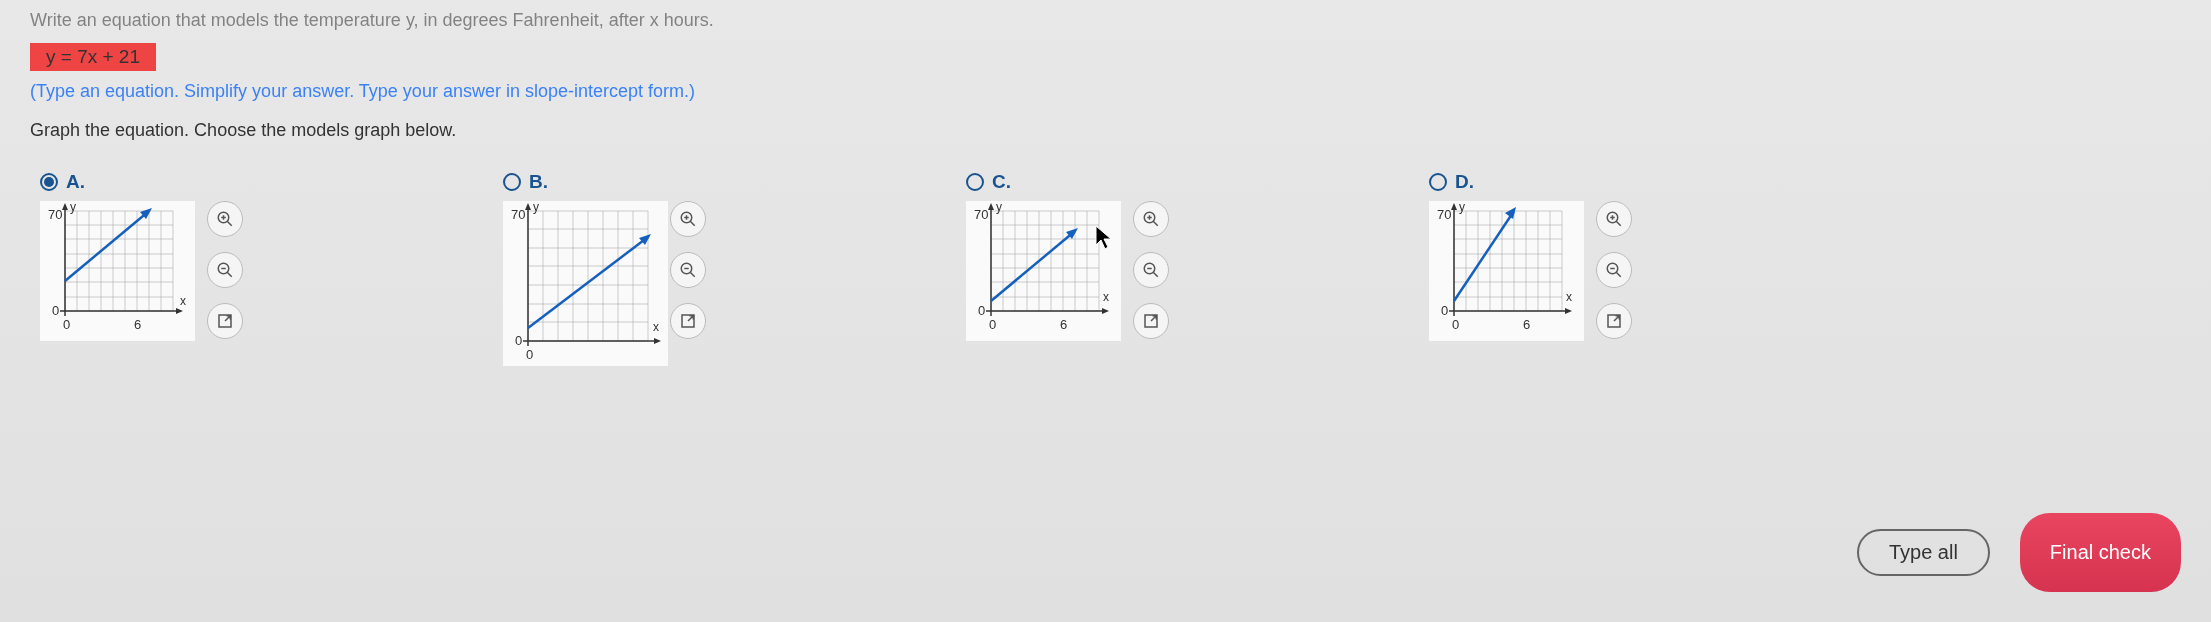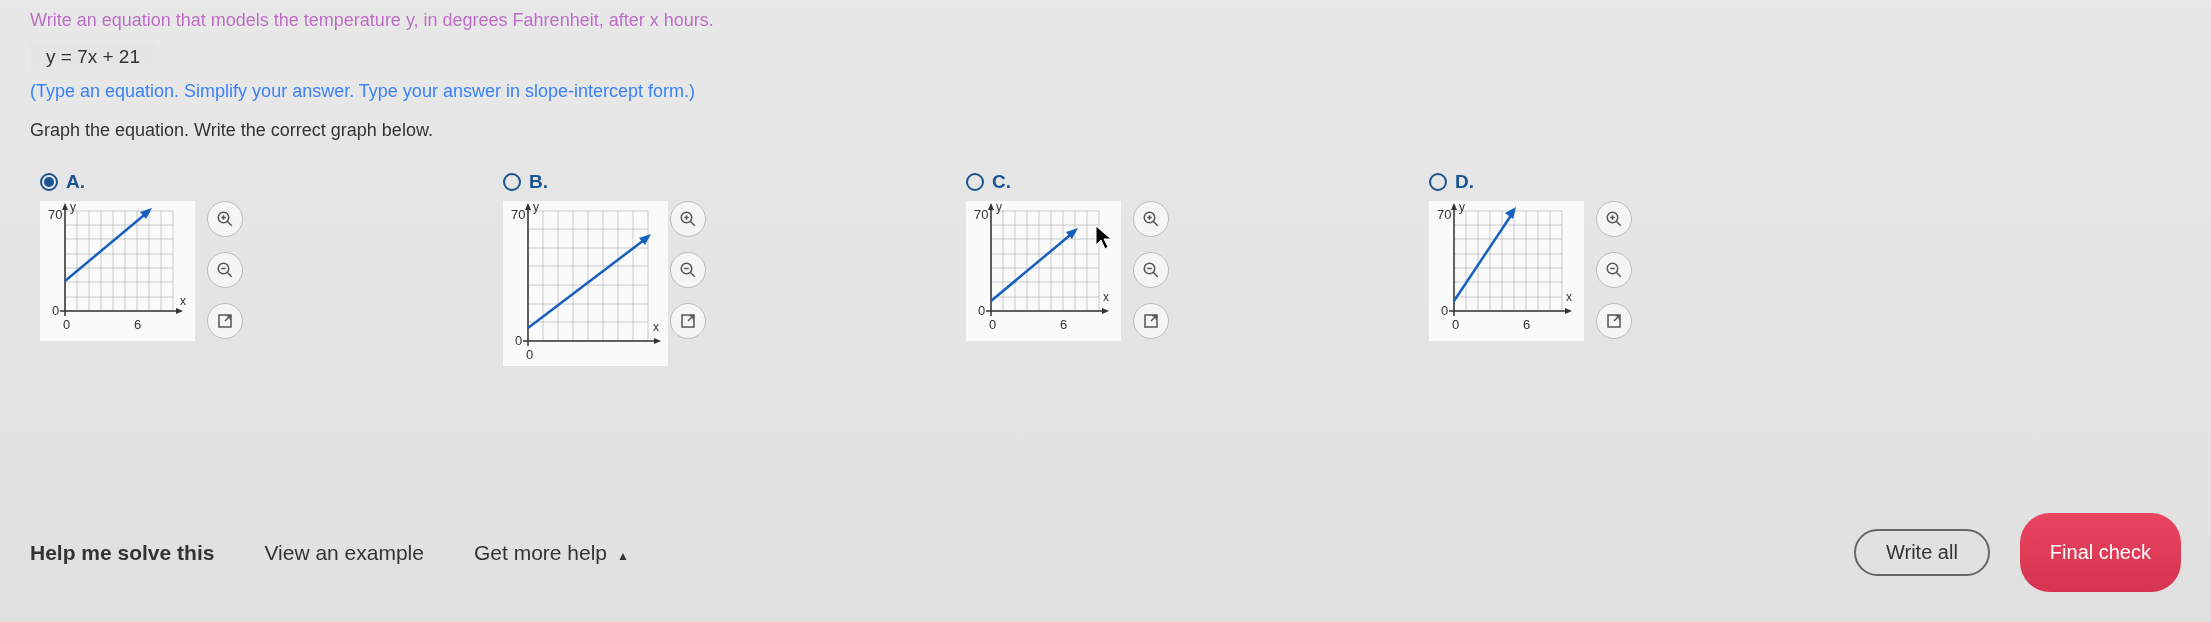--- a/index.html
+++ b/index.html
@@ -6,28 +6,28 @@
     body {
       font-family: Arial, sans-serif;
       background: linear-gradient(to bottom, #e8e8e8, #e0e0e0);
       padding: 10px 30px;
       color: #333;
       width: 2211px;
       height: 622px;
       position: relative;
     }
     .question-top {
-      color: #a21caf;
+      color: #404040;
       font-size: 18px;
       margin-bottom: 12px;
       opacity: 0.6;
     }
     .answer-box {
       display: inline-block;
-      background: #e5e5e5;
+      background: #ef4444;
       padding: 3px 16px;
       font-size: 19px;
       color: #333;
       margin-bottom: 10px;
     }
     .instruction {
       font-size: 18px;
       color: #3b82f6;
       margin-bottom: 18px;
     }
@@ -157,21 +157,21 @@
 <body>
 
 
 
 <div class="question-top">Write an equation that models the temperature y, in degrees Fahrenheit, after x hours.</div>
 
 <div class="answer-box">y = 7x + 21</div>
 
 <div class="instruction">(Type an equation. Simplify your answer. Type your answer in slope-intercept form.)</div>
 
-<div class="graph-instruction">Graph the equation. Write the correct graph below.</div>
+<div class="graph-instruction">Graph the equation. Choose the models graph below.</div>
 
 <div class="options-row">
 
   <div class="option">
     <div class="option-left">
       <div class="radio-label">
         <span class="radio-circle selected"></span>
         <span>A.</span>
       </div>
       <div class="graph-container">
@@ -434,30 +434,22 @@
             <rect x="4" y="4" width="16" height="16"></rect>
             <path d="M12 12 L19 5 M14 5 L19 5 L19 10"></path>
           </svg>
         </div>
     </div>
   </div>
 
 </div>
 
 <div class="bottom-bar">
-  <div class="help-links">
-    <span class="help-link">Help me solve this</span>
-    <span class="help-link normal">View an example</span>
-    <span class="help-link normal">
-      <span>Get more help</span>
-      <span class="dropdown-arrow">▲</span>
-    </span>
-  </div>
   <div class="bottom-right">
-    <button class="clear-btn">Write all</button>
+    <button class="clear-btn">Type all</button>
     <button class="final-btn">Final check</button>
   </div>
 </div>
 
 <svg class="cursor-arrow" width="20" height="26" viewBox="0 0 20 26">
   <path d="M1 1 L1 20 L6 15 L10 24 L13 22 L9 14 L16 14 Z" fill="#000" stroke="#fff" stroke-width="1"></path>
 </svg>
 
 
 

